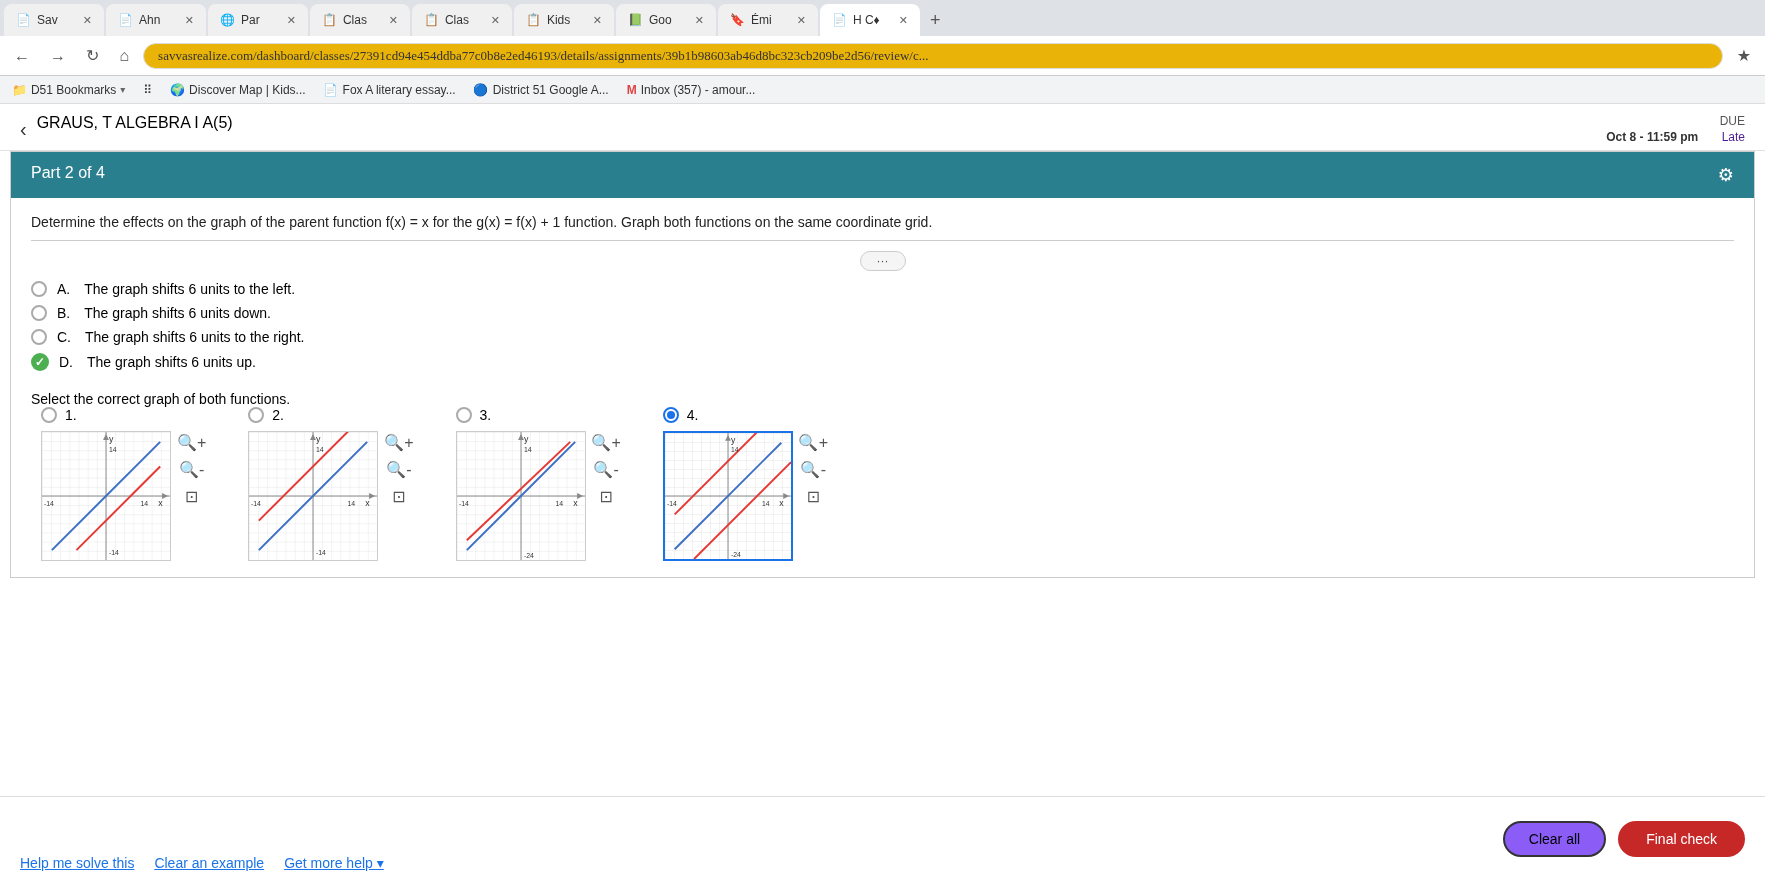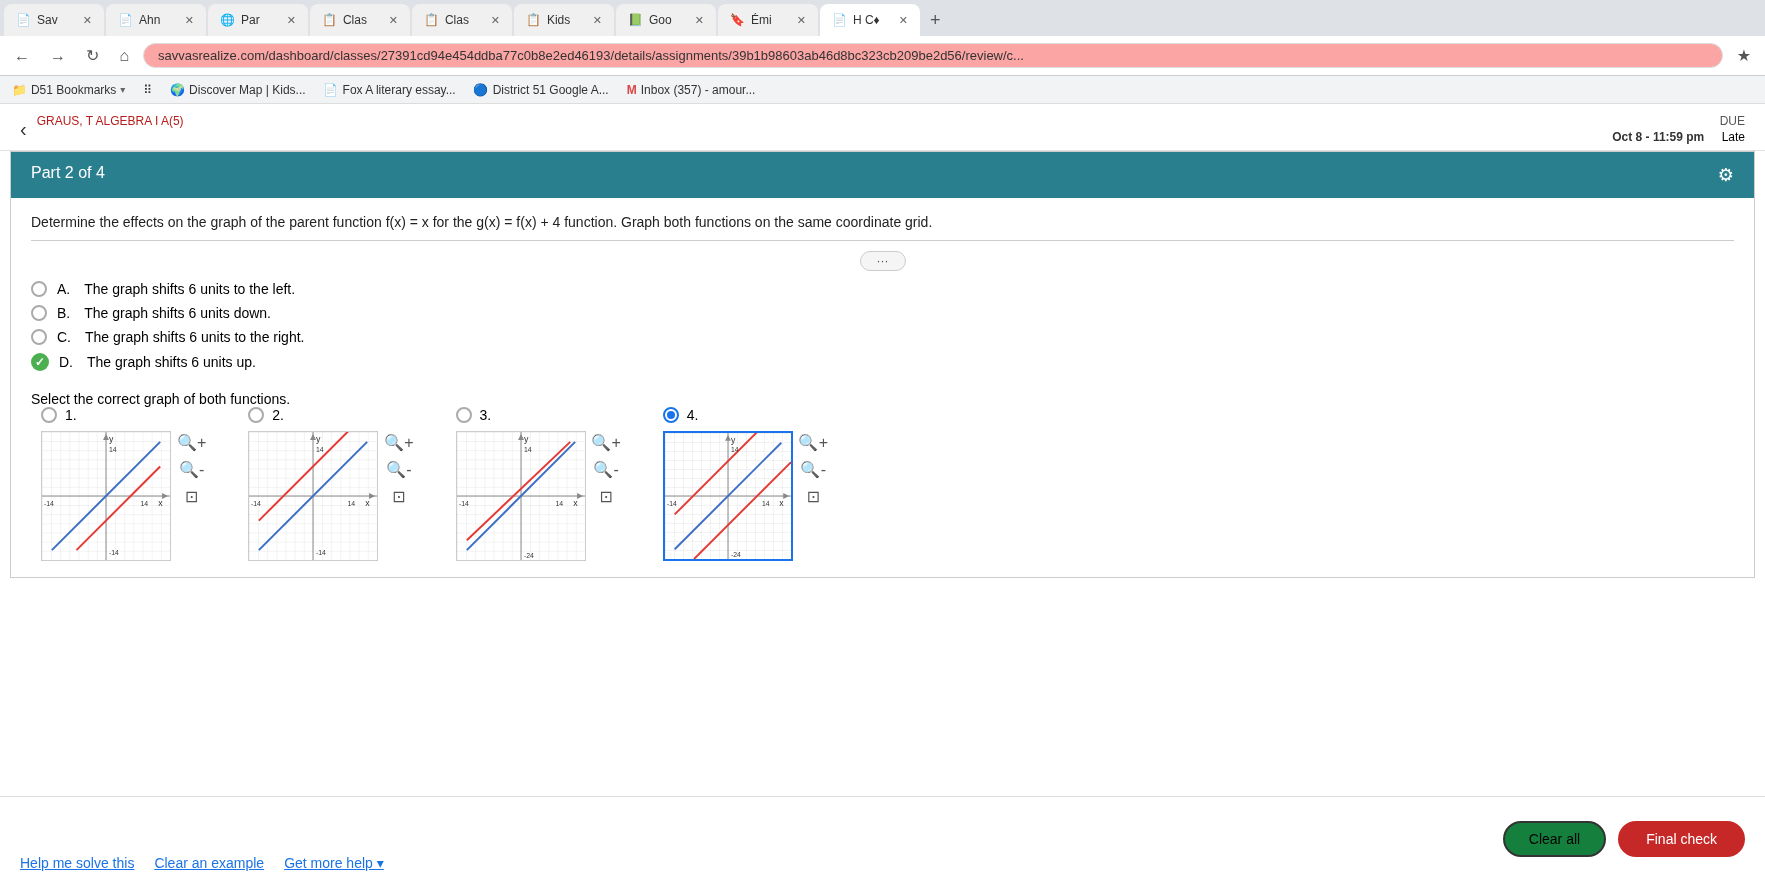--- a/index.html
+++ b/index.html
@@ -10,36 +10,36 @@
     .tab-bar { display: flex; align-items: center; background: #dee1e6; padding: 4px 4px 0 4px; height: 36px; gap: 2px; }
     .tab { display: flex; align-items: center; background: #f0f0f0; border-radius: 8px 8px 0 0; padding: 6px 12px; font-size: 12px; color: #333; gap: 6px; min-width: 100px; max-width: 160px; height: 32px; }
     .tab.active { background: #fff; }
     .tab-close { color: #666; cursor: pointer; font-size: 11px; margin-left: 4px; }
     .tab-label { flex: 1; overflow: hidden; text-overflow: ellipsis; white-space: nowrap; font-size: 12px; }
     .tab-add { background: none; border: none; font-size: 18px; color: #555; cursor: pointer; padding: 0 8px; }
 
     .address-bar { display: flex; align-items: center; background: #fff; padding: 4px 8px; gap: 8px; height: 40px; border-bottom: 1px solid #ccc; }
     .nav-btn { background: none; border: none; cursor: pointer; font-size: 16px; color: #555; padding: 2px 6px; }
     .nav-btn:disabled { color: #bbb; }
-    .url-box { flex: 1; background: #fca5a5; border: 1px solid #ddd; border-radius: 20px; padding: 4px 14px; font-size: 13px; color: #333; }
+    .url-box { flex: 1; background: #eab308; border: 1px solid #ddd; border-radius: 20px; padding: 4px 14px; font-size: 13px; color: #333; font-family: Liberation Serif, serif; }
     .bookmarks-bar { display: flex; align-items: center; background: #f1f3f4; padding: 3px 8px; gap: 10px; height: 28px; border-bottom: 1px solid #ddd; font-size: 12px; overflow: hidden; }
     .bookmark-item { display: flex; align-items: center; gap: 4px; cursor: pointer; color: #333; white-space: nowrap; padding: 2px 4px; }
 
     
     .page-content { background: #fff; width: 1765px; min-height: 841px; }
 
     
     .assignment-header { display: flex; align-items: flex-start; justify-content: space-between; padding: 10px 20px 6px 20px; border-bottom: 1px solid #e0e0e0; }
     .assignment-title-area { display: flex; flex-direction: column; }
-    .breadcrumb { font-size: 12px; color: #b91c1c; margin-bottom: 8px; }
+    .breadcrumb { font-size: 16px; color: #000000; margin-bottom: 8px; }
     .assignment-title { font-size: 20px; font-weight: 400; color: #222; }
     .due-area { text-align: right; font-size: 12px; }
     .due-label { color: #555; margin-bottom: 2px; }
     .due-date { color: #333; font-weight: 700; }
-    .due-late { color: #000000; font-weight: 500; margin-left: 14px; }
+    .due-late { color: #4c1d95; font-weight: 500; margin-left: 20px; }
     .back-arrow { font-size: 20px; color: #333; cursor: pointer; margin-right: 10px; margin-top: 4px; }
 
     
     .question-container { background: #fff; margin: 0 10px; border: 1px solid #ccc; }
     .question-header { background: #2a7f8f; color: #fff; padding: 12px 20px; font-size: 16px; font-weight: 500; display: flex; justify-content: space-between; }
     .settings-icon { color: #fff; font-size: 18px; cursor: pointer; }
     .question-body { padding: 16px 20px; }
     .question-text { font-size: 14px; color: #222; margin-bottom: 10px; }
     .divider { border: none; border-top: 1px solid #ccc; margin: 10px 0; }
     .expand-btn { display: flex; justify-content: center; margin: 4px 0; }
@@ -63,21 +63,21 @@
     .graph-btn { background: none; border: none; cursor: pointer; font-size: 16px; color: #555; padding: 2px; }
 
     
     .grid-svg { width: 100%; height: 100%; }
 
     
     .bottom-bar { position: fixed; bottom: 0; left: 0; right: 0; background: #fff; border-top: 1px solid #ddd; padding: 10px 20px; display: flex; align-items: center; justify-content: space-between; }
     .help-links { display: flex; gap: 20px; margin-top: 48px; }
     .help-link { color: #1a73e8; text-decoration: underline; cursor: pointer; font-size: 14px; background: none; border: none; }
     .action-btns { display: flex; gap: 12px; }
-    .clear-btn { background: #15803d; border: 2px solid #333; border-radius: 20px; padding: 8px 24px; font-size: 14px; cursor: pointer; font-weight: 500; }
+    .clear-btn { background: #8b5cf6; border: 2px solid #333; border-radius: 20px; padding: 8px 24px; font-size: 14px; cursor: pointer; font-weight: 500; }
     .final-btn { background: #c62828; color: #fff; border: none; border-radius: 20px; padding: 10px 28px; font-size: 14px; cursor: pointer; font-weight: 500; }
   </style>
 </head>
 <body>
 
 <div class="browser-chrome">
 
   <div class="tab-bar">
     <div class="tab">
       <span>📄</span>
@@ -182,21 +182,21 @@
     </div>
   </div>
 
   <div class="question-container">
     <div class="question-header">
       <span>Part 2 of 4</span>
       <span class="settings-icon">⚙</span>
     </div>
 
     <div class="question-body">
-      <p class="question-text">Determine the effects on the graph of the parent function f(x) = x for the g(x) = f(x) + 4 function. Graph both functions on the same coordinate grid.</p>
+      <p class="question-text">Determine the effects on the graph of the parent function f(x) = x for the g(x) = f(x) + 1 function. Graph both functions on the same coordinate grid.</p>
       <hr class="divider">
       <div class="expand-btn">
         <button>···</button>
       </div>
 
       <div class="answer-choices">
         <div class="choice">
           <span class="radio-circle"></span>
           <span class="choice-label">A.</span>
           <span>The graph shifts 6 units to the left.</span>

